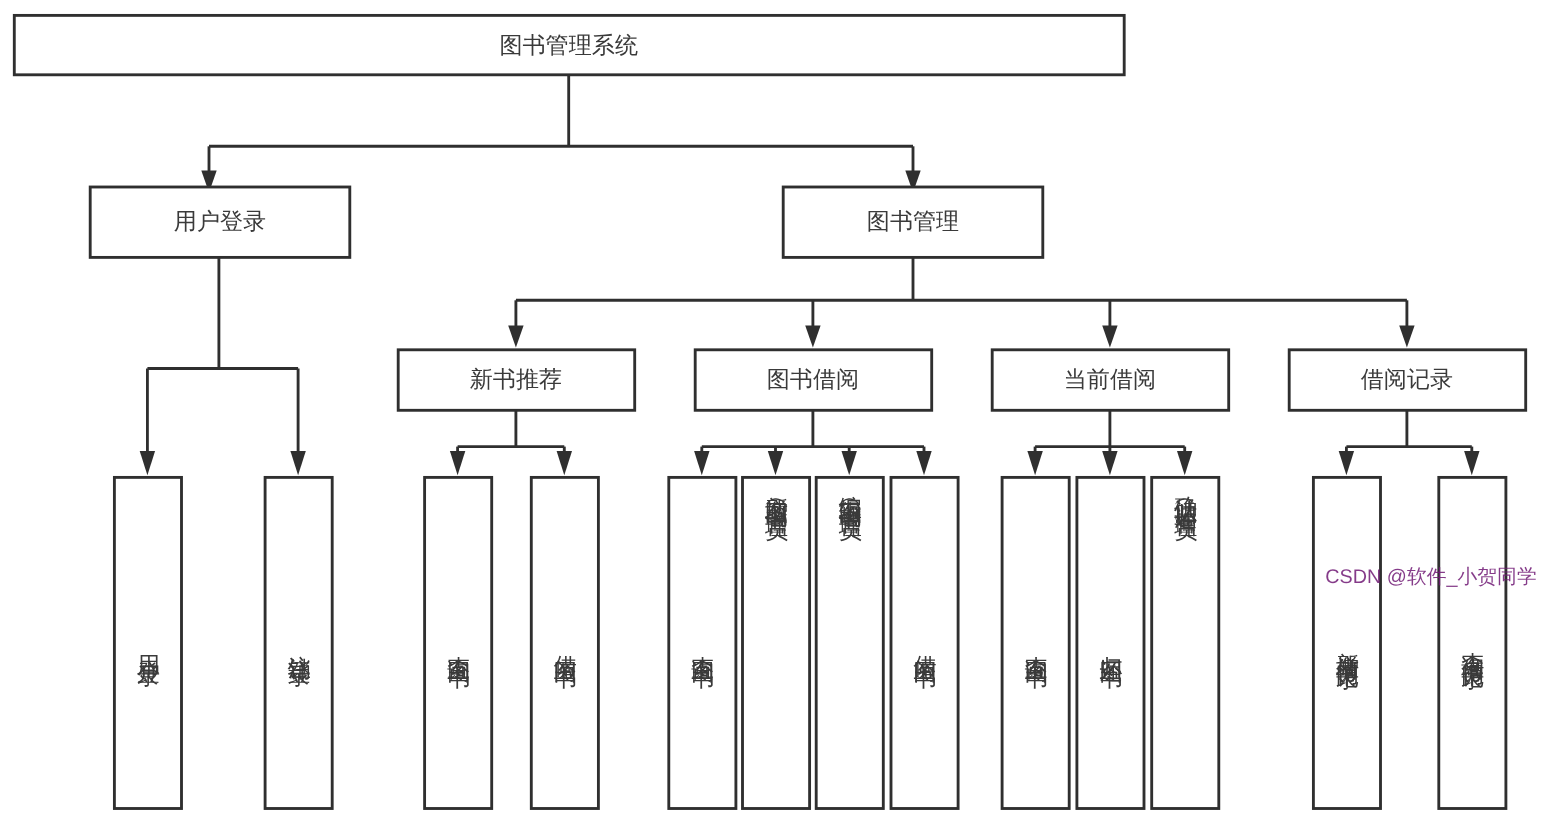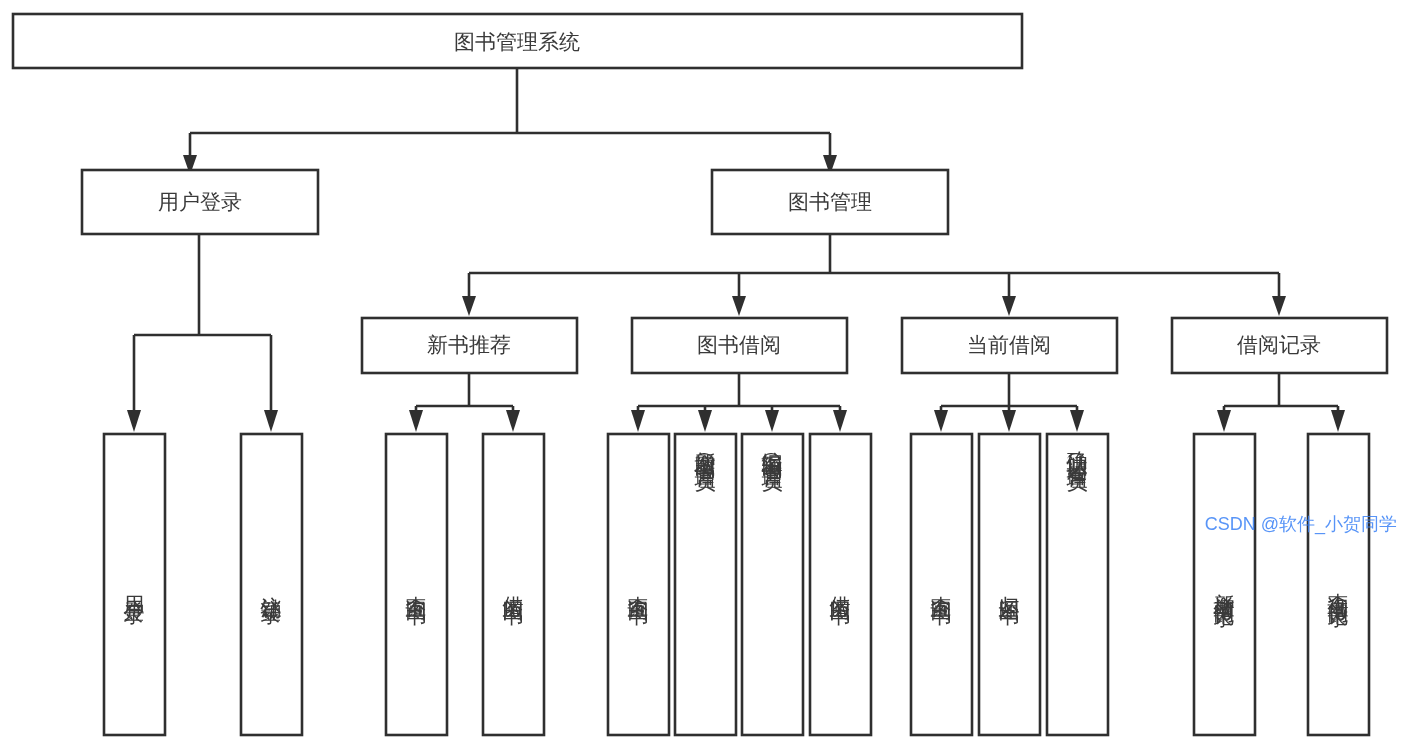--- a/index.html
+++ b/index.html
@@ -66,21 +66,21 @@
     letter-spacing: 3px;
     line-height: 1;
     white-space: nowrap;
   }
   .watermark {
     position: absolute;
     right: 8px;
     bottom: 3px;
     font-family: "Liberation Sans", "DejaVu Sans", sans-serif;
     font-size: 18px;
-    color: #3b82f6;
+    color: #701a75;
     opacity: 0.85;
     white-space: nowrap;
   }
 </style>
 </head>
 <body>
 
 <div id="diagram-root">
 
   <svg class="flow" viewBox="0 0 1405 747" xmlns="http://www.w3.org/2000/svg">

